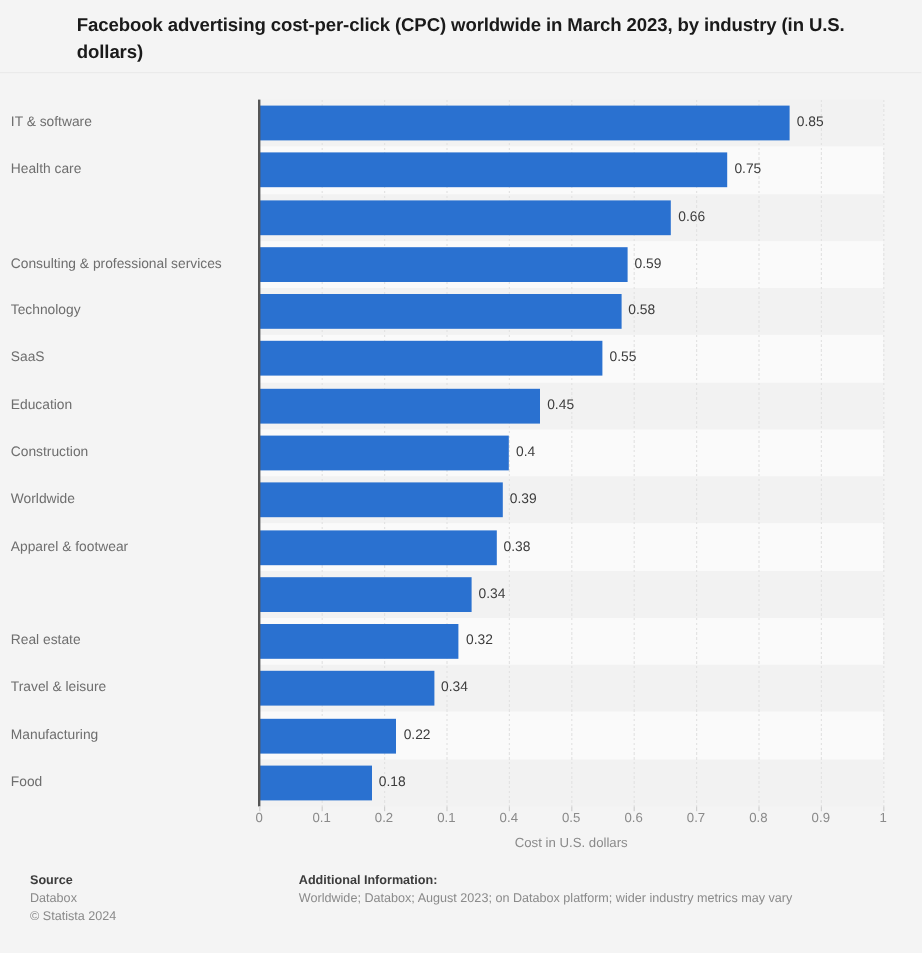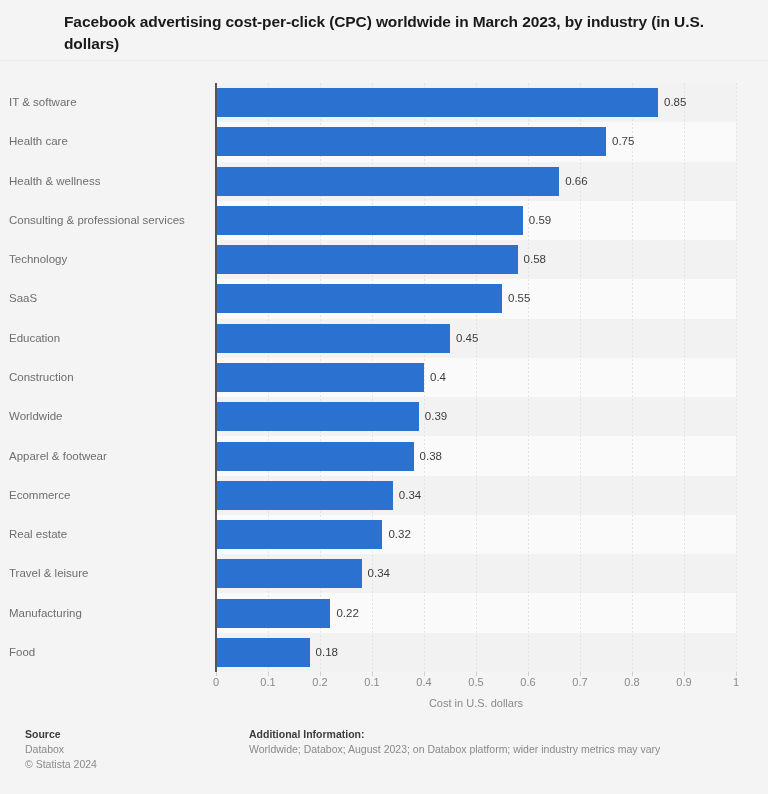--- a/index.html
+++ b/index.html
@@ -247,29 +247,27 @@
         <div class="bar" style="top: 554.867px; width: 93.6px; background: rgb(42, 113, 208);"></div>
         <div class="bar-value" style="top: 554.867px; left: 99.6px;">0.18</div>
       </div>
   </div>
 
   <div id="y-axis-line"></div>
 
   <div id="cat-labels">
       <div class="cat-label" style="top: 5.13333px;">IT &amp; software</div>
       <div class="cat-label" style="top: 44.4px;">Health care</div>
-      <div class="cat-label" style="top: 83.6667px;">Health &amp; wellness</div>
       <div class="cat-label" style="top: 122.933px;">Consulting &amp; professional services</div>
       <div class="cat-label" style="top: 162.2px;">Technology</div>
       <div class="cat-label" style="top: 201.467px;">SaaS</div>
       <div class="cat-label" style="top: 240.733px;">Education</div>
       <div class="cat-label" style="top: 280px;">Construction</div>
       <div class="cat-label" style="top: 319.267px;">Worldwide</div>
       <div class="cat-label" style="top: 358.533px;">Apparel &amp; footwear</div>
-      <div class="cat-label" style="top: 397.8px;">Ecommerce</div>
       <div class="cat-label" style="top: 437.067px;">Real estate</div>
       <div class="cat-label" style="top: 476.333px;">Travel &amp; leisure</div>
       <div class="cat-label" style="top: 515.6px;">Manufacturing</div>
       <div class="cat-label" style="top: 554.867px;">Food</div>
     </div>
 
   <div id="x-ticks">
       <div class="tick-mark" style="left: 216px;"></div>
       <div class="tick-label" style="left: 216px;">0</div>
       <div class="tick-mark" style="left: 268px;"></div>

